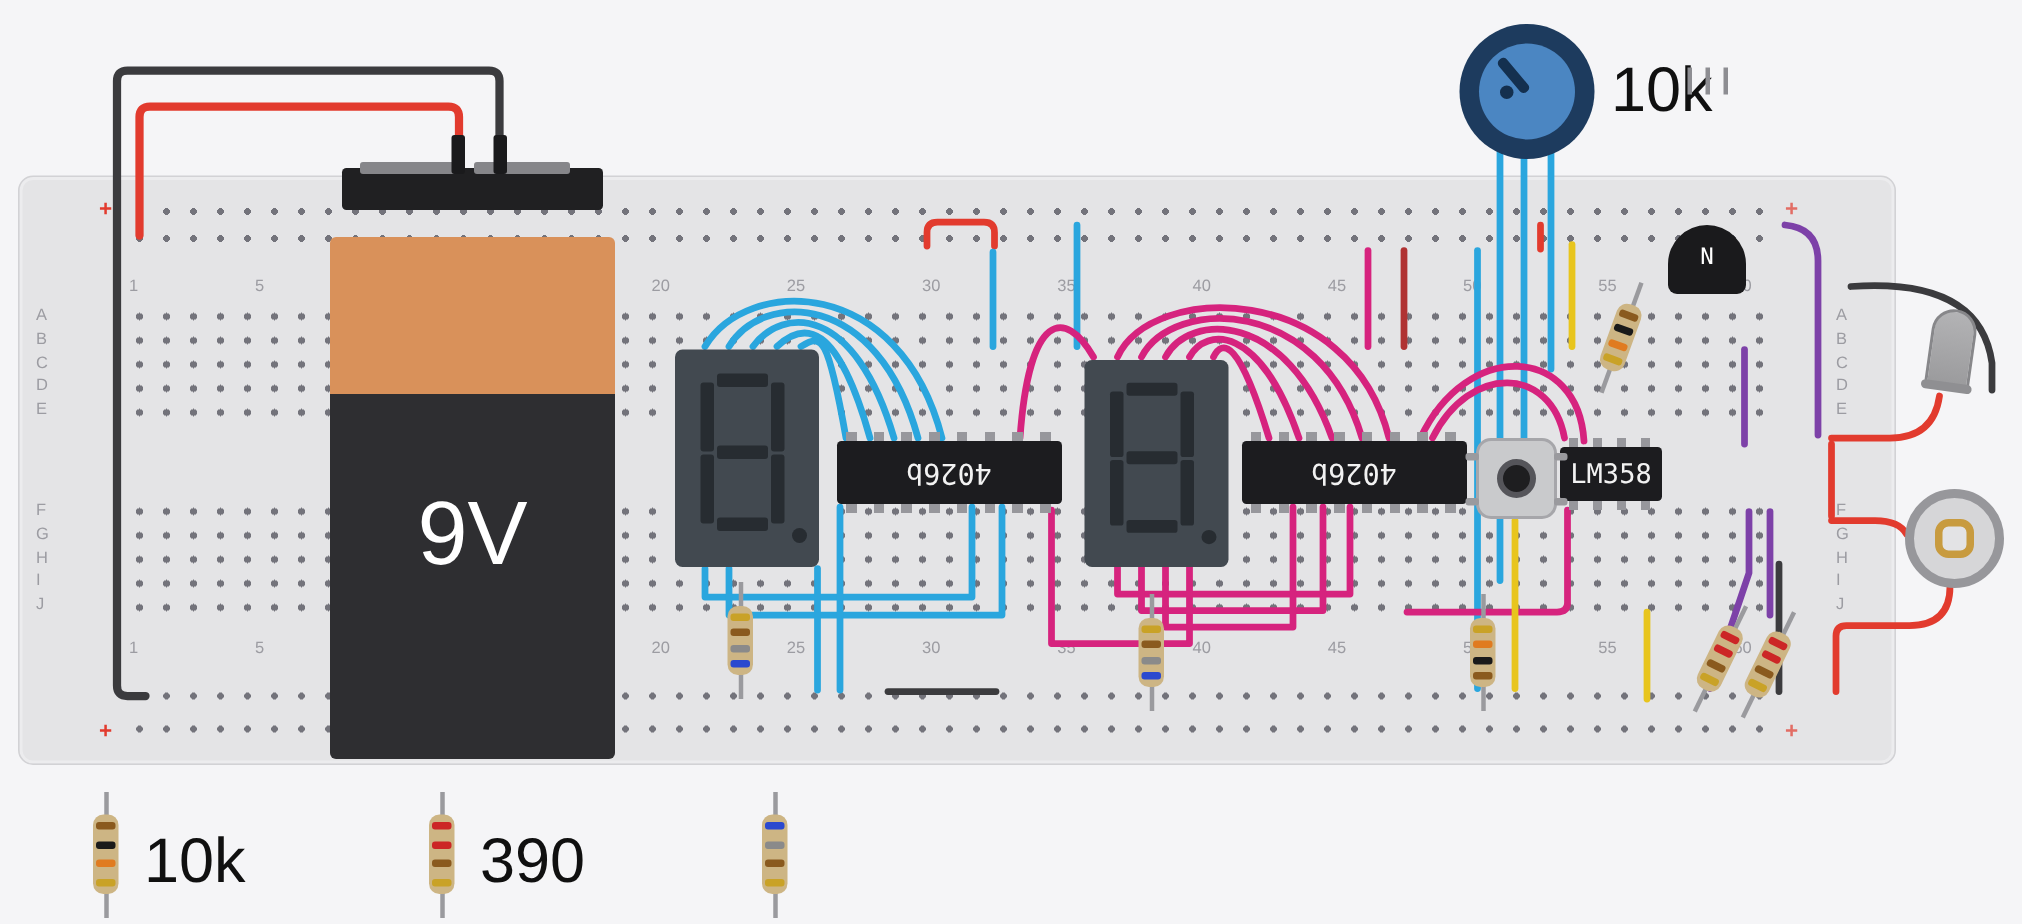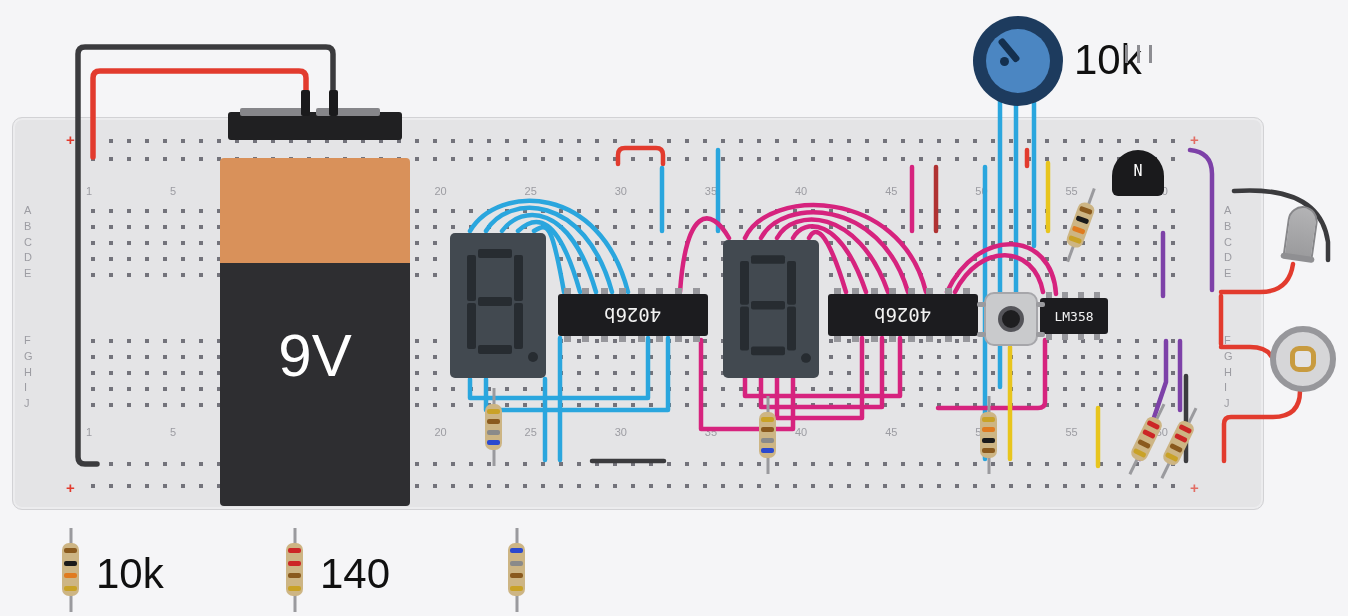--- a/index.html
+++ b/index.html
@@ -262,21 +262,21 @@
     <span class="ic-label flip" style="font-size:19px">4026b</span>
   </div>
   <div class="ic" style="left:828px;top:294px;width:150px;height:42px">
     <div class="pins t"></div>
     <div class="pins b"></div>
     <span class="ic-label flip" style="font-size:19px">4026b</span>
   </div>
   <div class="ic" style="left:1040px;top:298px;width:68px;height:36px">
     <div class="pins t" style="background:repeating-linear-gradient(90deg,#97979c 0 6px,transparent 6px 16px)"></div>
     <div class="pins b" style="background:repeating-linear-gradient(90deg,#97979c 0 6px,transparent 6px 16px)"></div>
-    <span class="ic-label" style="font-size:13px">LM358</span>
+    <span class="ic-label" style="font-size:18px">LM358</span>
   </div>
 
   <div class="button">
     <div class="bleg" style="left:-9px;top:8px"></div>
     <div class="bleg" style="left:-9px;top:38px"></div>
     <div class="bleg" style="right:-9px;top:8px"></div>
     <div class="bleg" style="right:-9px;top:38px"></div>
     <div class="bcap"></div>
   </div>
 
@@ -383,21 +383,21 @@
     <div class="lead"></div>
     <div class="rbody">
         <div class="bands">
           <div class="band" style="background: rgb(204, 38, 38);"></div>
           <div class="band" style="background: rgb(204, 38, 38);"></div>
           <div class="band" style="background: rgb(138, 90, 30);"></div>
           <div class="band" style="background: rgb(201, 162, 39);"></div>
         </div>
       </div>
   </div>
-  <span class="big-label" style="left:320px;top:550px">140</span>
+  <span class="big-label" style="left:320px;top:550px">390</span>
 
   <div class="resistor r-legend" style="left:508px;top:528px">
     <div class="lead"></div>
     <div class="rbody">
         <div class="bands">
           <div class="band" style="background: rgb(43, 73, 207);"></div>
           <div class="band" style="background: rgb(138, 138, 138);"></div>
           <div class="band" style="background: rgb(138, 90, 30);"></div>
           <div class="band" style="background: rgb(201, 162, 39);"></div>
         </div>

